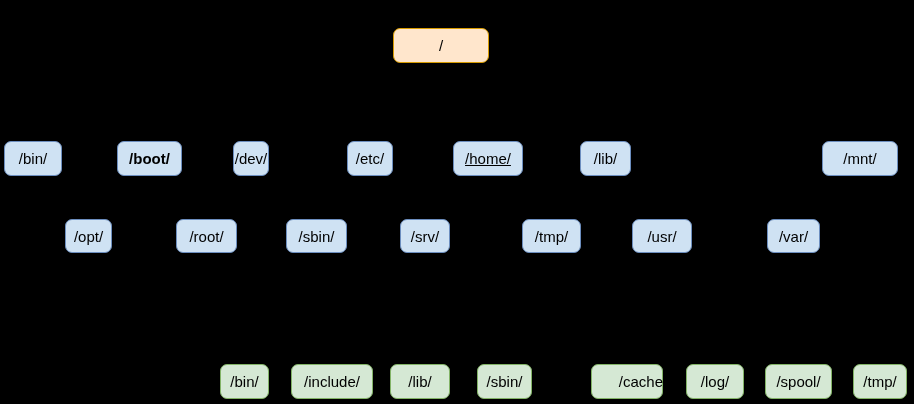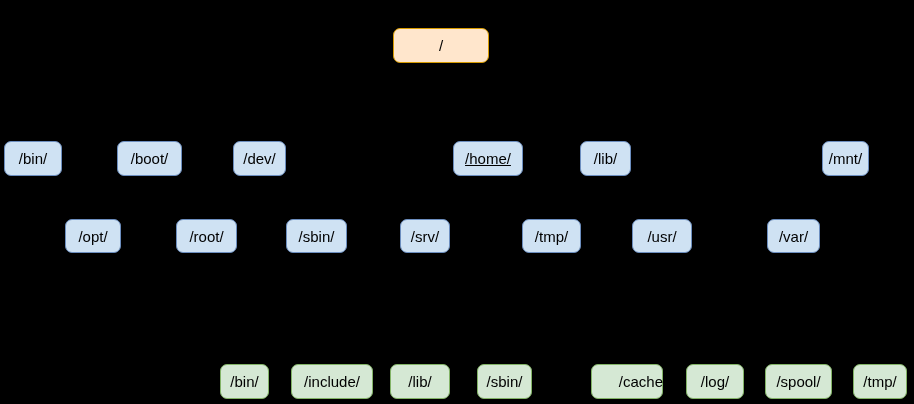--- a/index.html
+++ b/index.html
@@ -39,29 +39,29 @@
     background: var(--level3-fill, #D5E8D4);
     border-color: var(--level3-stroke, #82B366);
   }
   
   .n-root  { left: 393px; top: 28px;  width: 96px; height: 35px; }
   .l1 { top: 141px; height: 35px; }
   .l2 { top: 219px; height: 34px; }
   .l3 { top: 364px; height: 35px; }
   
   .p-bin    { left: 4px;   width: 58px; }
-  .p-boot   { left: 117px; width: 65px; }
-  .p-dev    { left: 233px; width: 53px; }
+  .p-boot   { left: 117px; width: 65px; font-weight: bold; }
+  .p-dev    { left: 233px; width: 36px; }
   .p-etc    { left: 347px; width: 46px; }
   .p-home   { left: 453px; width: 70px; text-decoration: underline; }
   .p-lib    { left: 580px; width: 51px; }
   .p-media  { left: 688px; width: 79px; }
-  .p-mnt    { left: 822px; width: 47px; }
+  .p-mnt    { left: 822px; width: 76px; }
   
-  .p-opt    { left: 65px;  width: 56px; }
+  .p-opt    { left: 65px;  width: 47px; }
   .p-rootd  { left: 176px; width: 61px; }
   .p-sbin   { left: 286px; width: 61px; }
   .p-srv    { left: 400px; width: 50px; }
   .p-tmp    { left: 522px; width: 59px; }
   .p-usr    { left: 632px; width: 60px; }
   .p-var    { left: 767px; width: 53px; }
   
   .p-ubin   { left: 220px; width: 49px; }
   .p-uinc   { left: 291px; width: 82px; }
   .p-ulib   { left: 390px; width: 60px; }
@@ -74,20 +74,21 @@
 </head>
 <body>
 
 <div class="canvas">
 
   <div class="node root-node n-root">/</div>
 
   <div class="node dir l1 p-bin">/bin/</div>
   <div class="node dir l1 p-boot">/boot/</div>
   <div class="node dir l1 p-dev">/dev/</div>
+  <div class="node dir l1 p-etc">/etc/</div>
   <div class="node dir l1 p-home">/home/</div>
   <div class="node dir l1 p-lib">/lib/</div>
   <div class="node dir l1 p-mnt">/mnt/</div>
 
   <div class="node dir l2 p-opt">/opt/</div>
   <div class="node dir l2 p-rootd">/root/</div>
   <div class="node dir l2 p-sbin">/sbin/</div>
   <div class="node dir l2 p-srv">/srv/</div>
   <div class="node dir l2 p-tmp">/tmp/</div>
   <div class="node dir l2 p-usr">/usr/</div>

